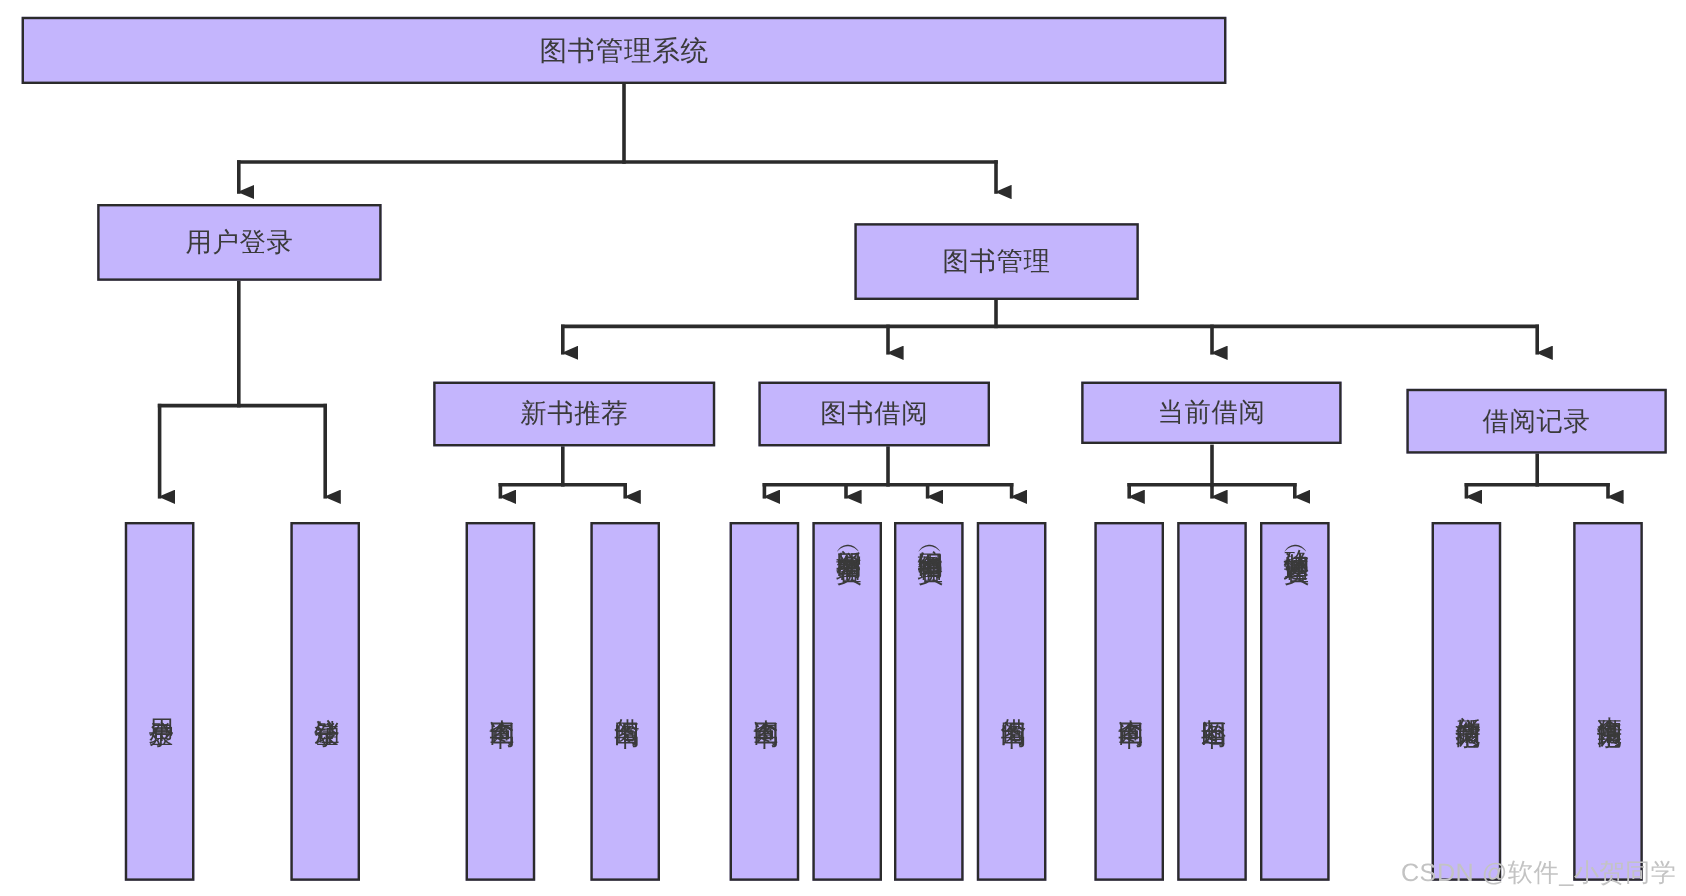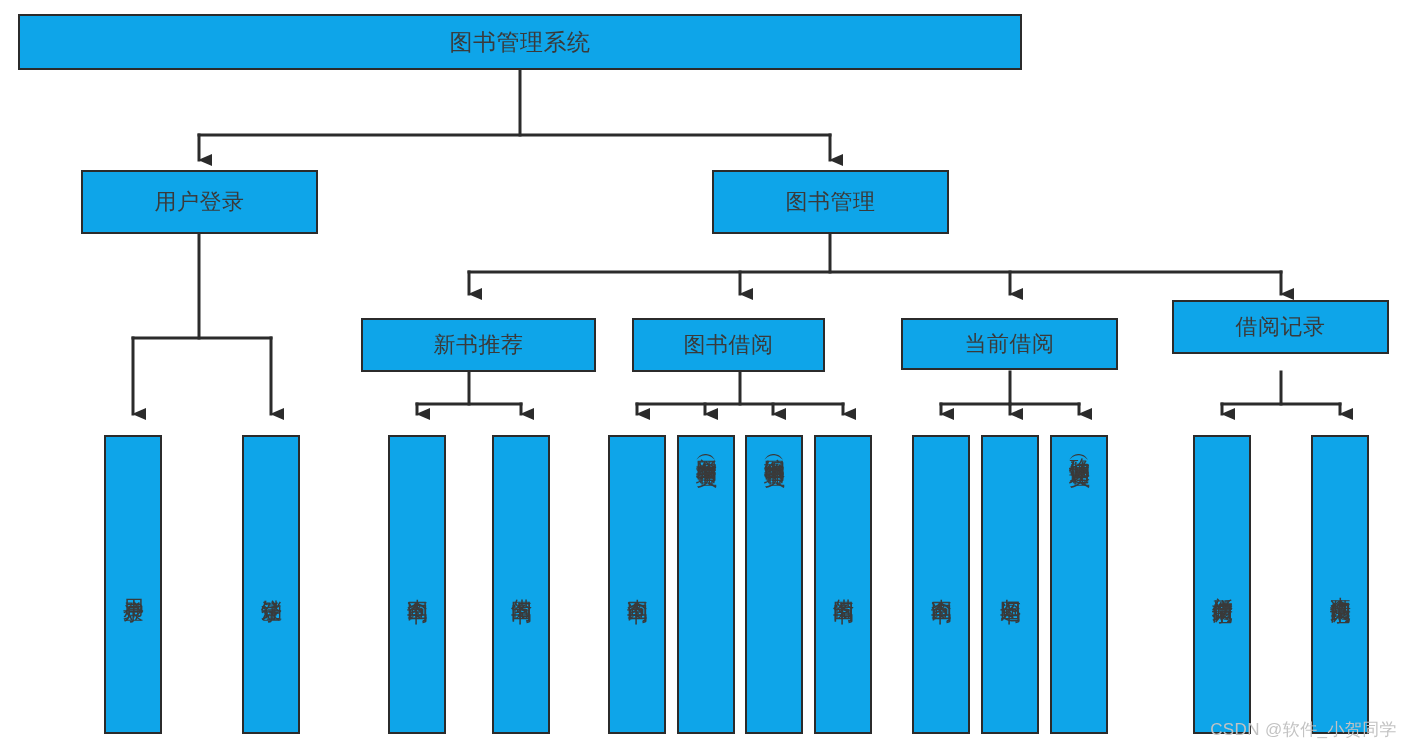--- a/index.html
+++ b/index.html
@@ -23,21 +23,21 @@
     position: absolute;
     left: 0;
     top: 0;
     width: 1405px;
     height: 747px;
     pointer-events: none;
   }
   .node {
     position: absolute;
     box-sizing: border-box;
-    background: #0ea5e9;
+    background: #c4b5fd;
     border: 2.4px solid #2b2b2b;
     display: flex;
     align-items: center;
     justify-content: center;
     overflow: hidden;
   }
   .node-label {
     color: #3a3a3a;
     font-size: 22px;
     line-height: 1.06;
@@ -62,21 +62,21 @@
     align-items: flex-start;
   }
   .node.root .node-label {
     font-size: 23px;
   }
   .watermark {
     position: absolute;
     right: 8px;
     bottom: 6px;
     color: #c3c3c3;
-    font-size: 17px;
+    font-size: 21px;
     letter-spacing: 0.4px;
     white-space: nowrap;
   }
 </style>
 </head>
 <body>
 
 <div id="diagram-root">
 
   <svg class="wires" viewBox="0 0 1405 747" xmlns="http://www.w3.org/2000/svg">
@@ -129,34 +129,34 @@
     </g>
   </svg>
 
   <div class="node root" style="left:18px; top:14px; width:1004px; height:56px;">
     <span class="node-label">图书管理系统</span>
   </div>
 
   <div class="node" style="left:81px; top:170px; width:237px; height:64px;">
     <span class="node-label">用户登录</span>
   </div>
-  <div class="node" style="left:712px; top:170px; width:237px; height:64px;">
+  <div class="node" style="left:712px; top:186px; width:237px; height:64px;">
     <span class="node-label">图书管理</span>
   </div>
 
   <div class="node" style="left:361px; top:318px; width:235px; height:54px;">
     <span class="node-label">新书推荐</span>
   </div>
   <div class="node" style="left:632px; top:318px; width:193px; height:54px;">
     <span class="node-label">图书借阅</span>
   </div>
   <div class="node" style="left:901px; top:318px; width:217px; height:52px;">
     <span class="node-label">当前借阅</span>
   </div>
-  <div class="node" style="left:1172px; top:300px; width:217px; height:54px;">
+  <div class="node" style="left:1172px; top:324px; width:217px; height:54px;">
     <span class="node-label">借阅记录</span>
   </div>
 
   <div class="node leaf" style="left:104px; top:435px; width:58px; height:299px;">
     <span class="node-label">用户登录</span>
   </div>
   <div class="node leaf" style="left:242px; top:435px; width:58px; height:299px;">
     <span class="node-label">注销登录</span>
   </div>
 

